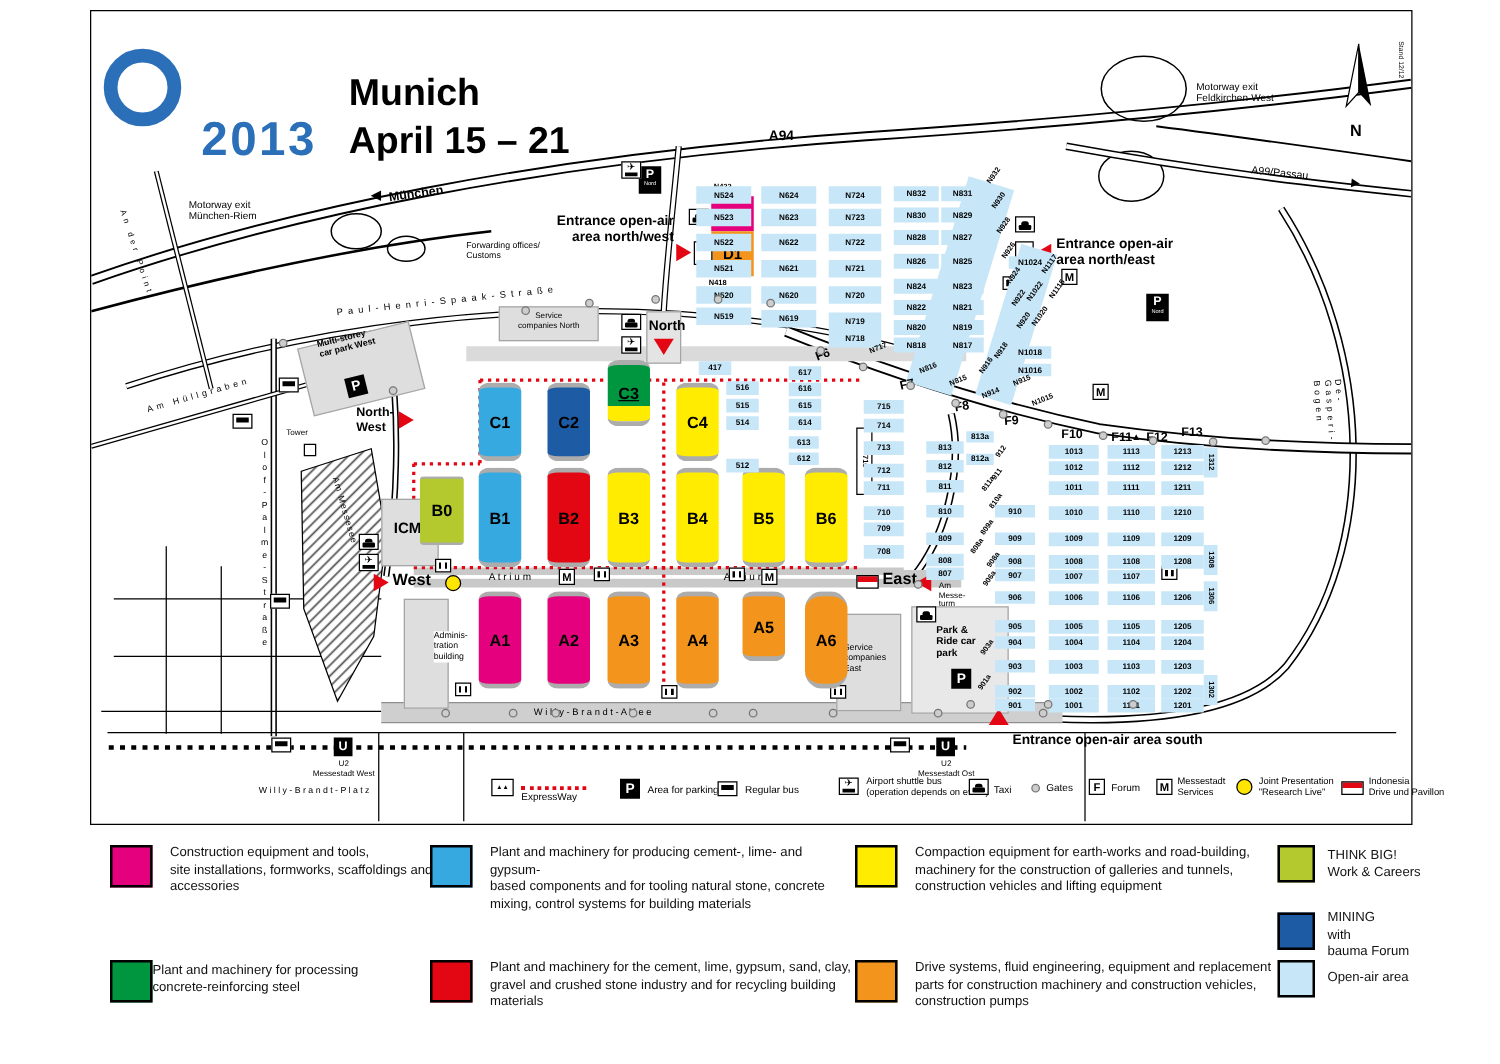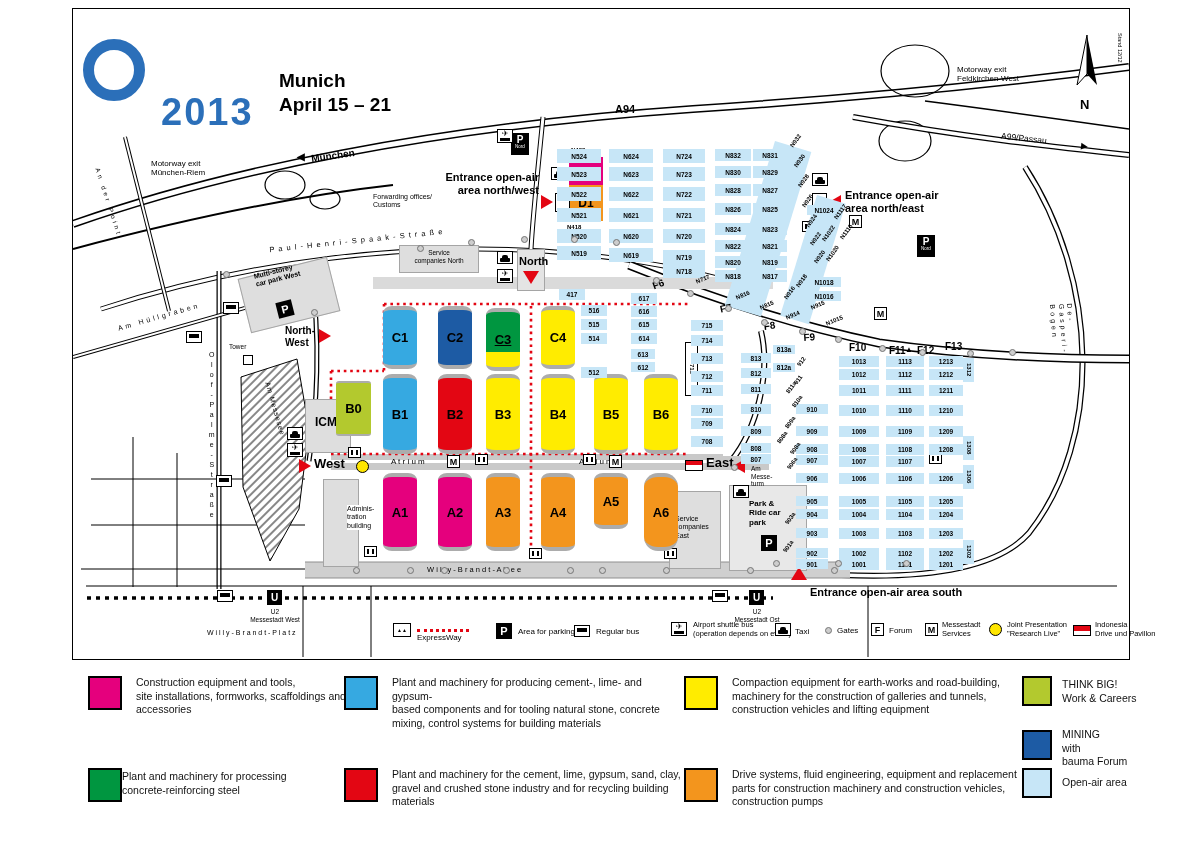--- a/index.html
+++ b/index.html
@@ -126,21 +126,21 @@
           <path d="M311,295 V362"></path>
           <path d="M258,362 H311"></path>
         <path d="M258,362 V445"></path>
           <path d="M258,445 H616"></path>
           <path d="M458,297 V547"></path>
       </g>
     </svg>
 
     <div class="logo-circle"></div>
     <div class="logo-year">2013</div>
-    <div class="lbl b" style="left:206px;top:60px;font-size:19px;line-height:1.25">Munich
+    <div class="lbl b" style="left:206px;top:47px;font-size:30px;line-height:1.25">Munich
 April 15 – 21</div>
     <svg style="position:absolute;left:994px;top:22px" width="40" height="66">
       <polygon points="20,4 30,54 20,43" fill="#000"></polygon>
       <polygon points="20,4 10,54 20,43" fill="#fff" stroke="#000" stroke-width="1"></polygon>
     </svg>
     <div class="lbl b" style="left:1007px;top:88px;font-size:13px">N</div>
     <div class="lbl" style="left:1044px;top:24px;font-size:5.5px;writing-mode:vertical-rl">Stand 12/12</div>
 
     <div class="lbl b" style="left:542px;top:94px;font-size:11px">A94</div>
     <div class="lbl b" style="left:224px;top:142px;font-size:10px">◀</div>
@@ -300,21 +300,21 @@
     <div class="flag" style="left:1000px;top:616px"></div>
     <div class="lbl" style="left:1022px;top:612px;font-size:7.5px;width:90px">Indonesia
 Drive und Pavillon</div>
 
     <div class="vplot" style="left:612px;top:333px;height:52px;background:#fff;border:1px solid #000">716</div>
 
     <div style="position:absolute;left:702px;top:132px;width:38px;height:172px;background:#C7E6F7;transform:rotate(17deg);transform-origin:left top"></div>
     <div style="position:absolute;left:744px;top:186px;width:30px;height:126px;background:#C7E6F7;transform:rotate(17deg);transform-origin:left top"></div>
   <div class="hall cat-blue" style="left: 310px; top: 297px; width: 34px; height: 63px;">C1</div>
       <div class="hall cat-darkblue" style="left: 365px; top: 297px; width: 34px; height: 63px;">C2</div>
-      <div class="hall cat-green" style="left: 413px; top: 299px; width: 34px; height: 63px; text-decoration: underline;">C3</div>
+      <div class="hall cat-green" style="left: 413px; top: 279px; width: 34px; height: 53px; text-decoration: underline;">C3</div>
       <div class="hall cat-yellow" style="left: 468px; top: 297px; width: 34px; height: 63px;">C4</div>
       <div class="hall cat-blue" style="left: 310px; top: 365px; width: 34px; height: 80px;">B1</div>
       <div class="hall cat-red" style="left: 365px; top: 365px; width: 34px; height: 80px;">B2</div>
       <div class="hall cat-yellow" style="left: 413px; top: 365px; width: 34px; height: 80px;">B3</div>
       <div class="hall cat-yellow" style="left: 468px; top: 365px; width: 34px; height: 80px;">B4</div>
       <div class="hall cat-yellow" style="left: 521px; top: 365px; width: 34px; height: 80px;">B5</div>
       <div class="hall cat-yellow" style="left: 571px; top: 365px; width: 34px; height: 80px;">B6</div>
       <div class="hall cat-magenta" style="left: 310px; top: 464px; width: 34px; height: 78px;">A1</div>
       <div class="hall cat-magenta" style="left: 365px; top: 464px; width: 34px; height: 78px;">A2</div>
       <div class="hall cat-orange" style="left: 413px; top: 464px; width: 34px; height: 78px;">A3</div>

